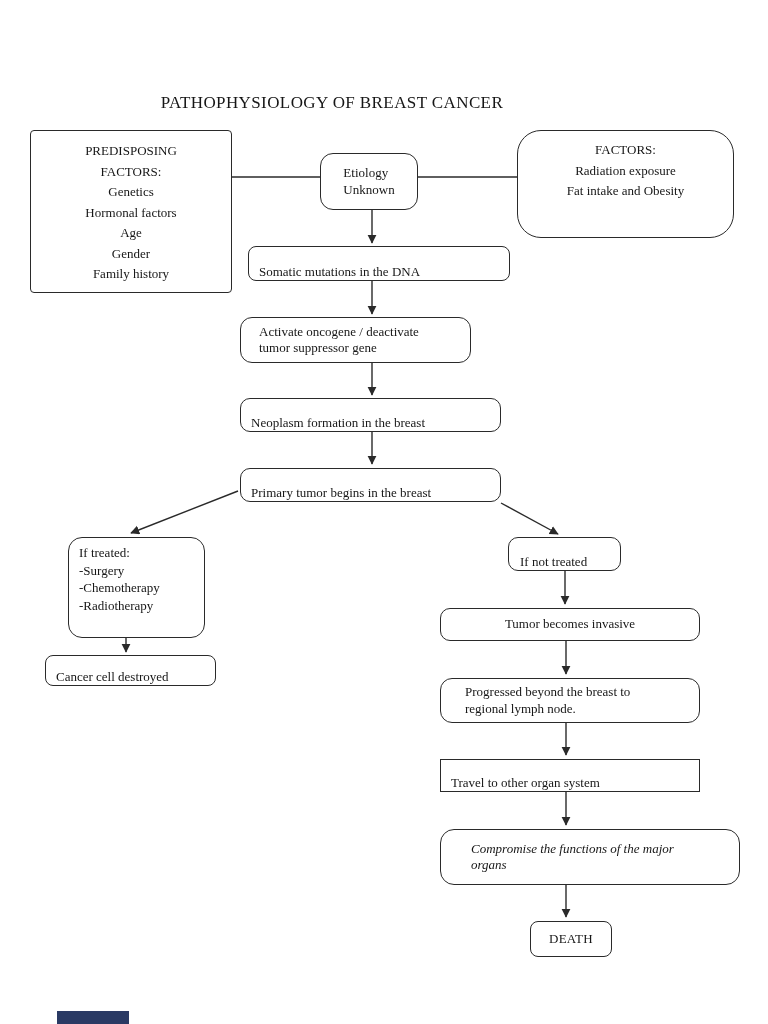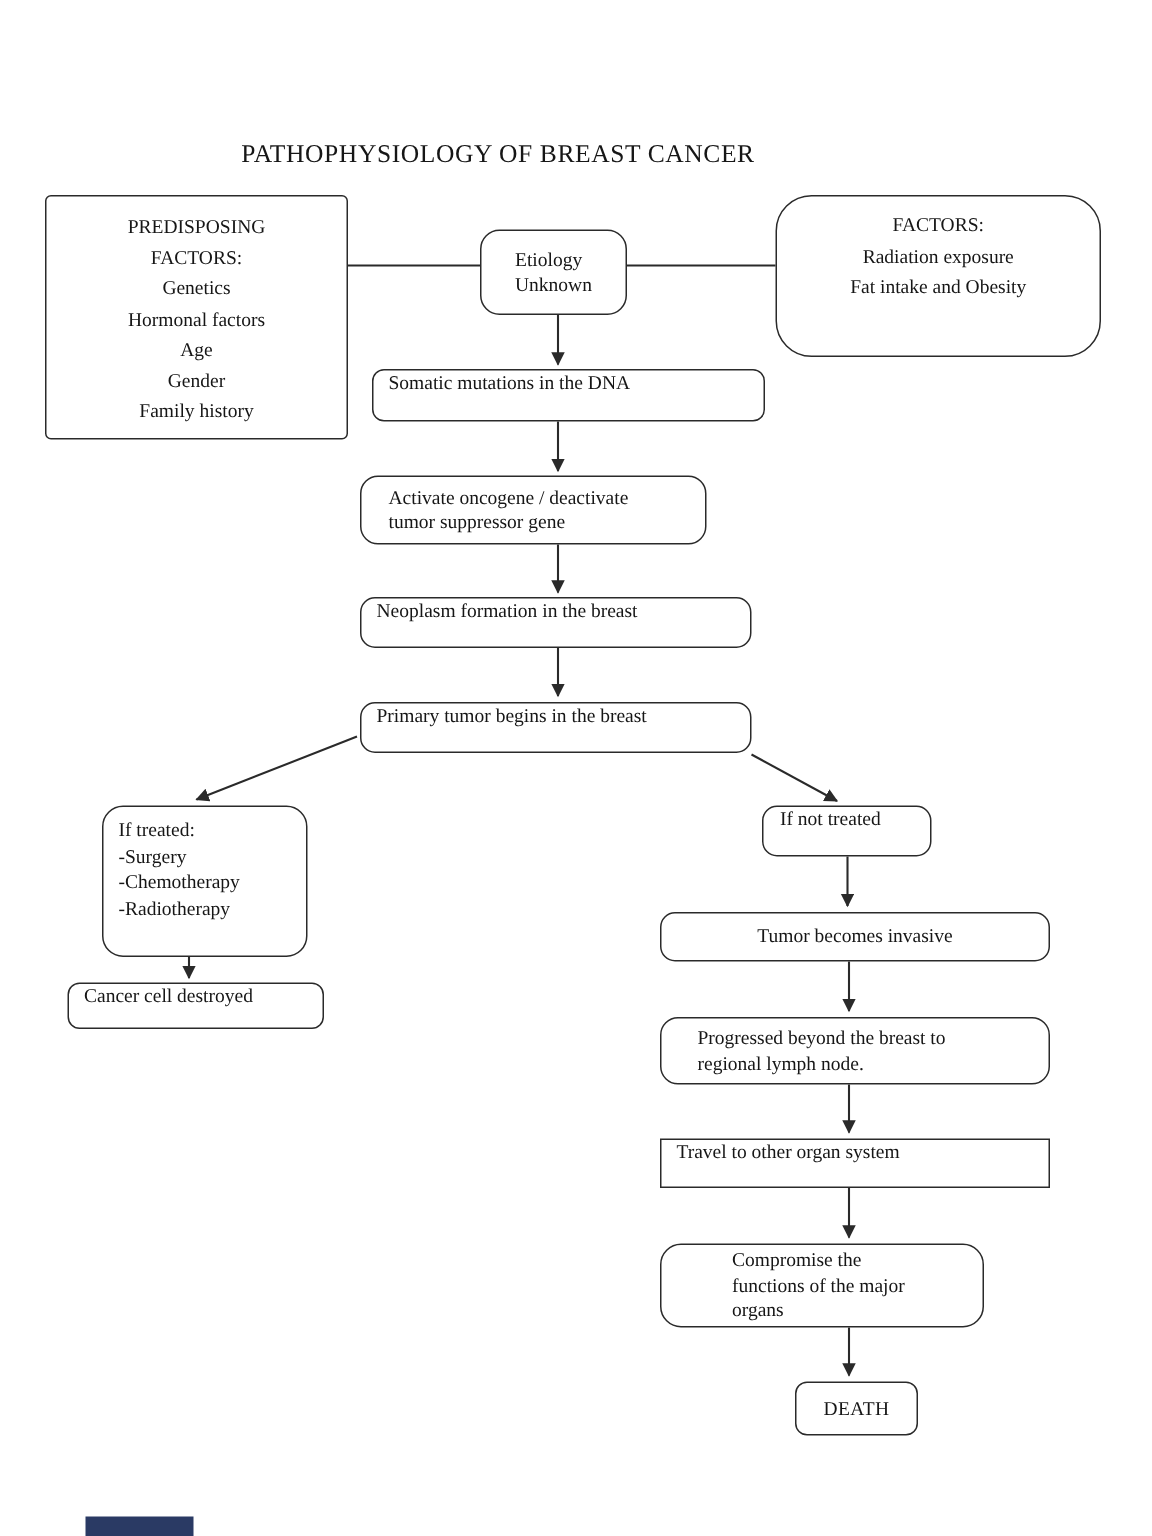--- a/index.html
+++ b/index.html
@@ -10,21 +10,21 @@
   .title{
     position:absolute;top:93px;left:0;width:664px;text-align:center;
     font-size:17px;letter-spacing:0.4px;
   }
   svg.connectors{position:absolute;top:0;left:0;pointer-events:none;}
   .node{
     position:absolute;box-sizing:border-box;background:#ffffff;
     border:1.5px solid #2a2a2a;font-size:13px;line-height:16.5px;
   }
   .v-center{display:flex;align-items:center;justify-content:center;text-align:left;}
-  .v-left{display:flex;align-items:flex-start;justify-content:flex-start;padding-left:10px;padding-right:17px;text-align:left;}
+  .v-left{display:flex;align-items:flex-end;justify-content:flex-start;padding-left:10px;padding-right:17px;text-align:left;}
   .stack{text-align:center;}
   .stack .ln{line-height:20.5px;}
   .stack-left{text-align:left;}
   .stack-left .ln{line-height:17.5px;}
   .loading-bar{position:absolute;left:57px;top:1011px;width:72px;height:13px;background:#2a3a64;}
 </style>
 </head>
 <body>
 
 <svg class="connectors" width="768" height="1024" viewBox="0 0 768 1024">
@@ -112,21 +112,21 @@
 </div>
 
 <div class="node v-center" style="left:440px;top:678px;width:260px;height:45px;border-radius:12px;padding:0 24px;">
   <span>Progressed beyond the breast to regional lymph node.</span>
 </div>
 
 <div class="node v-left" style="left:440px;top:759px;width:260px;height:33px;border-radius:0;">
   <span>Travel to other organ system</span>
 </div>
 
-<div class="node v-center" style="left:440px;top:829px;width:216px;height:56px;border-radius:14px;padding:0 47px;">
+<div class="node v-center" style="left:440px;top:829px;width:300px;height:56px;border-radius:14px;padding:0 30px;font-style:italic;">
   <span>Compromise the functions of the major organs</span>
 </div>
 
 <div class="node v-center" style="left:530px;top:921px;width:82px;height:36px;border-radius:8px;letter-spacing:0.3px;">
   <span>DEATH</span>
 </div>
 
 <div class="loading-bar"></div>
 
 </body></html>

